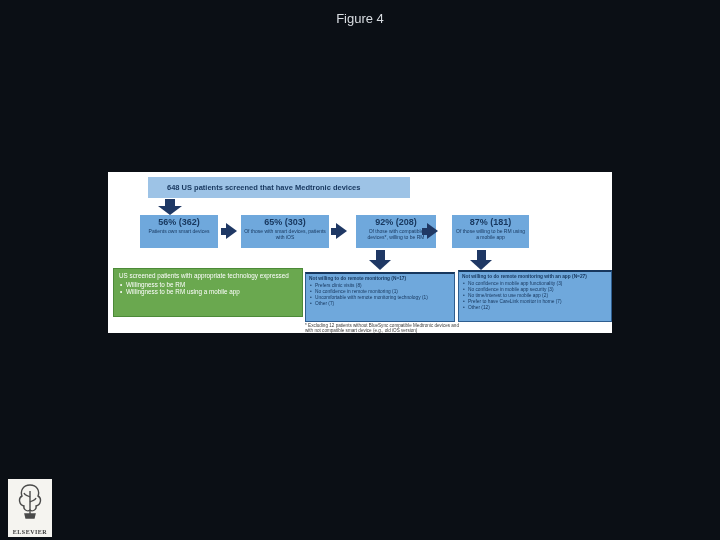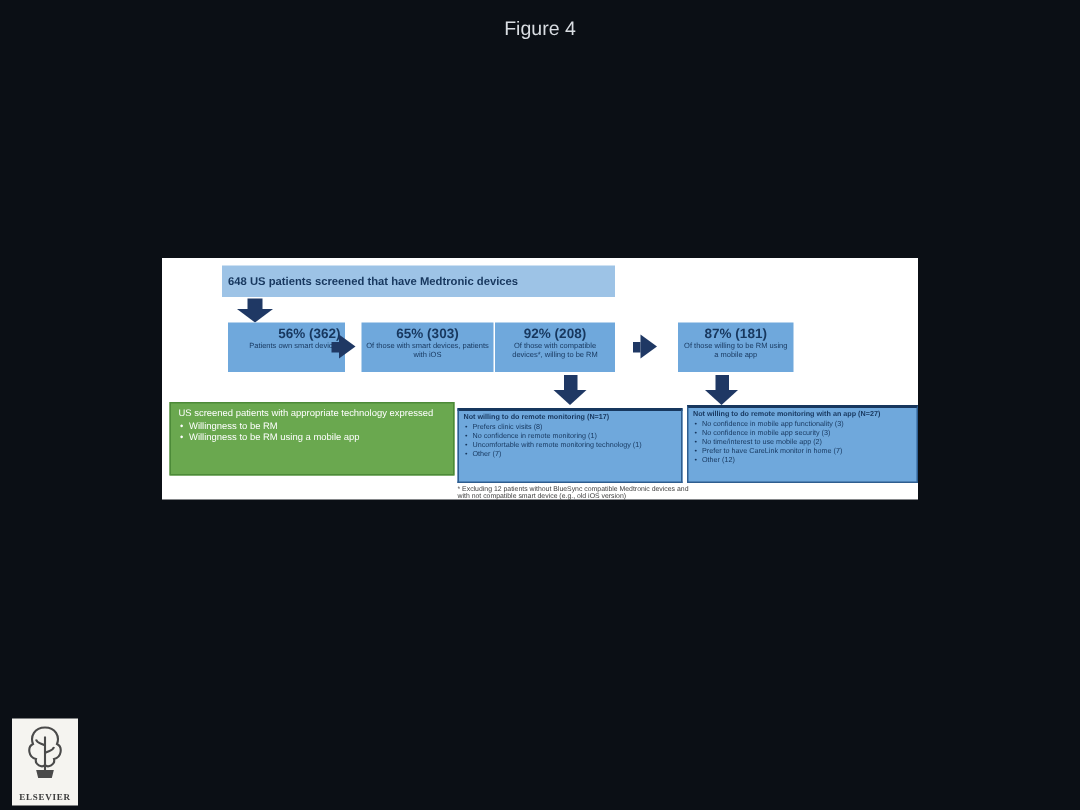--- a/index.html
+++ b/index.html
@@ -5,21 +5,21 @@
   html,body{margin:0;padding:0;background:#0b0f15;}
   .stage{position:relative;width:720px;height:540px;background:#0b0f15;overflow:hidden;
          font-family:"Liberation Sans",sans-serif;}
   .fig-title{position:absolute;top:11px;left:0;width:720px;text-align:center;
              color:#d9dde2;font-size:13px;}
   .panel{position:absolute;left:108px;top:172px;width:504px;height:161px;background:#ffffff;}
 
   
   .hdr-box{position:absolute;left:40px;top:5px;width:262px;height:21px;background:#9dc3e6;
            color:#17375e;font-size:7.5px;font-weight:bold;display:flex;align-items:center;
-           padding-left:4px;box-sizing:border-box;}
+           padding-left:19px;box-sizing:border-box;}
 
   
   .stat-box{position:absolute;top:43px;height:33px;background:#6fa8dc;color:#17375e;
             text-align:center;box-sizing:border-box;padding:2px 3px;}
   .stat-box .stat{font-size:9px;font-weight:bold;line-height:11px;}
   .stat-box .lbl{font-size:5px;line-height:6px;}
 
   
   .arrow-down{position:absolute;display:flex;flex-direction:column;align-items:center;}
   .arrow-down .shaft{background:#1f3864;}
@@ -79,41 +79,41 @@
 
   <div class="panel">
 
     <div class="hdr-box">648 US patients screened that have Medtronic devices</div>
 
     <div class="arrow-down a-hdr">
       <div class="shaft"></div>
       <div class="head"></div>
     </div>
 
-    <div class="stat-box" style="left:44px;width:78px;text-align:right;">
+    <div class="stat-box" style="left:32px;width:78px;">
       <div class="stat">56% (362)</div>
       <div class="lbl">Patients own smart devices</div>
     </div>
 
     <div class="arrow-right" style="left:113px;">
       <div class="shaft"></div>
       <div class="head"></div>
     </div>
 
     <div class="stat-box" style="left:133px;width:88px;">
       <div class="stat">65% (303)</div>
       <div class="lbl">Of those with smart devices, patients with iOS</div>
     </div>
 
     <div class="arrow-right" style="left:223px;">
       <div class="shaft"></div>
       <div class="head"></div>
     </div>
 
-    <div class="stat-box" style="left:222px;width:80px;">
+    <div class="stat-box" style="left:248px;width:80px;">
       <div class="stat">92% (208)</div>
       <div class="lbl">Of those with compatible devices*, willing to be RM</div>
     </div>
 
     <div class="arrow-right" style="left:314px;">
       <div class="shaft"></div>
       <div class="head"></div>
     </div>
 
     <div class="stat-box" style="left:344px;width:77px;">

